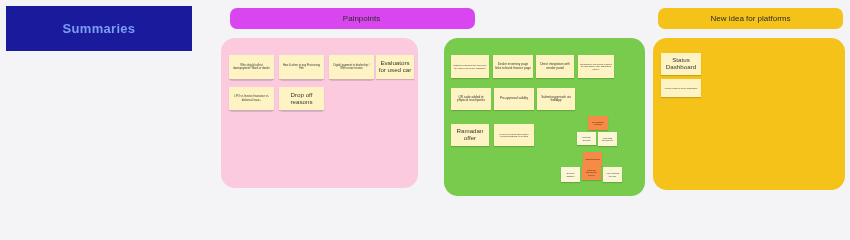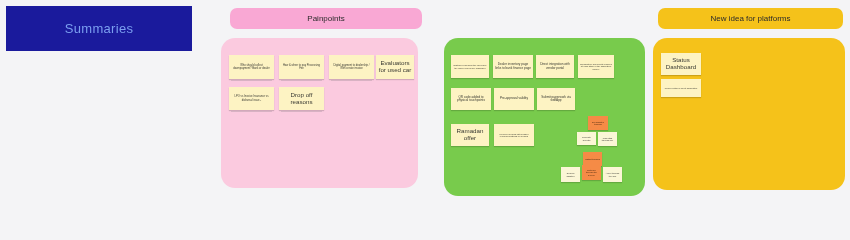--- a/index.html
+++ b/index.html
@@ -10,30 +10,30 @@
     overflow:hidden;position:relative;
   }
   .board{position:absolute;inset:0;}
 
   
   .summaries{
     position:absolute;left:6px;top:6px;width:186px;height:45px;
     background:#1a1a9c;display:flex;align-items:center;justify-content:center;
   }
   .summaries-label{
-    color:#7b9ff0;font-size:13px;font-weight:normal;letter-spacing:.3px;
+    color:#7b9ff0;font-size:13px;font-weight:bold;letter-spacing:.3px;
   }
 
   
   .hdr{
     position:absolute;height:21px;border-radius:7px;
     display:flex;align-items:center;justify-content:center;
     font-size:8px;color:#2b2b2b;
   }
-  .hdr-pink{left:230px;top:8px;width:192px;background:#f9a8d4;}
+  .hdr-pink{left:230px;top:8px;width:227px;background:#d946ef;padding-left:18px;}
   .hdr-green{left:458px;top:8px;width:187px;background:#78cb4c;}
   .hdr-yellow{left:658px;top:8px;width:185px;background:#f5c21a;}
 
   
   .panel{position:absolute;border-radius:14px;}
   .panel-pink{left:221px;top:38px;width:197px;height:150px;background:#fbcadf;}
   .panel-green{left:444px;top:38px;width:201px;height:158px;background:#78cb4c;}
   .panel-yellow{left:653px;top:38px;width:192px;height:152px;background:#f5c21a;}
 
   

